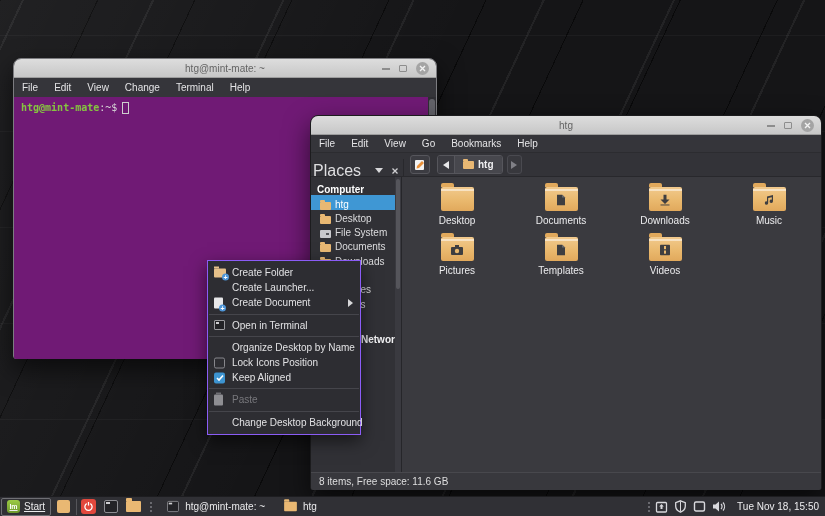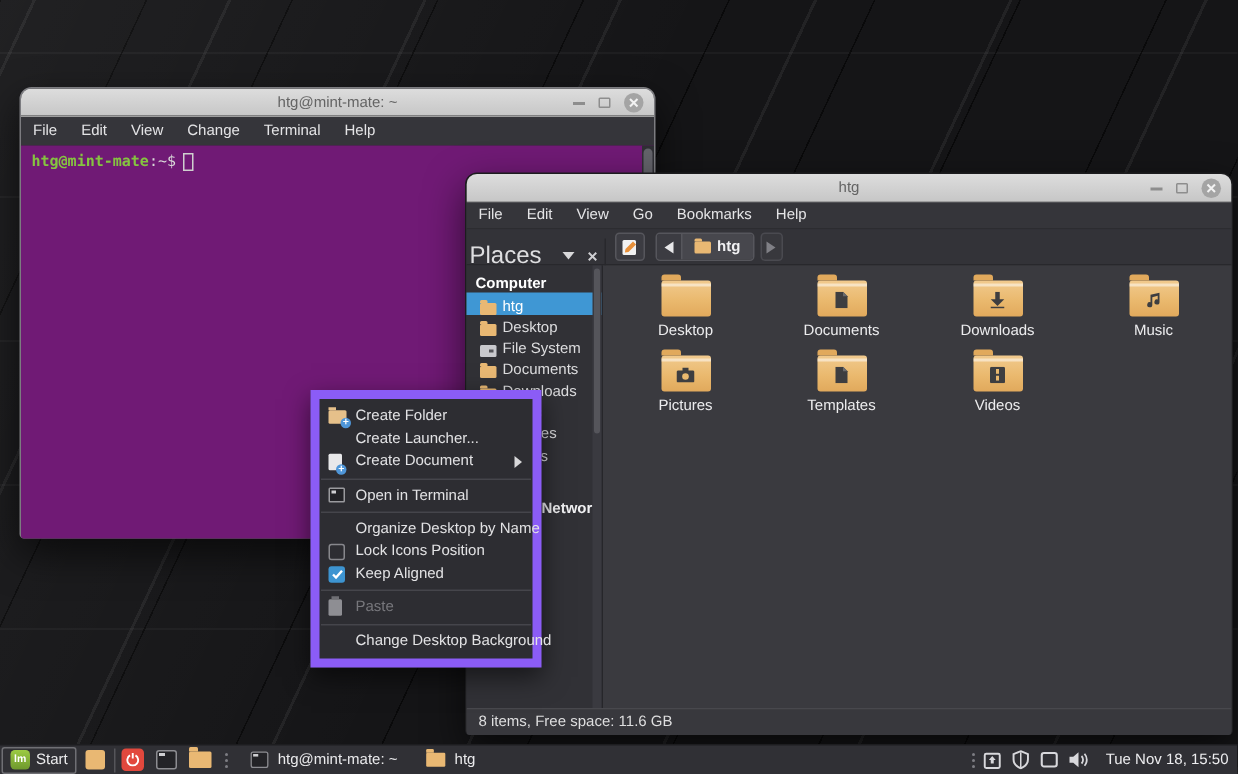--- a/index.html
+++ b/index.html
@@ -86,21 +86,21 @@
   .fldr::before { content:""; position:absolute; top:-4px; left:0; width:13px; height:4px; background:#e1a95c; border-radius:2px 2px 0 0; }
   .fldr::after { content:""; position:absolute; top:2px; left:0; right:0; height:2px; background:rgba(255,255,255,.5); }
   .emb { position:absolute; left:50%; top:56%; transform:translate(-50%,-50%); display:flex; }
   .fname { display:block; margin-top:4px; }
 
   .statusbar { height:18px; background:#38383d; border-top:1px solid #48484d; display:flex; align-items:center;
                font-size:10px; color:#dededf; padding-left:8px; border-radius:0 0 2px 2px; }
 
   
   #ctxmenu { position:absolute; left:207px; top:260px; width:154px; z-index:40;
-             background:#2d2d32; border:6px solid #8b5cf6; box-shadow:0 6px 16px rgba(0,0,0,.55);
+             background:#2d2d32; border:1px solid #8b5cf6; box-shadow:0 6px 16px rgba(0,0,0,.55);
              padding:4px 0; font-size:10px; color:#e2e2e4; }
   .cmi { position:relative; height:15.2px; display:flex; align-items:center; padding:0 8px 0 24px; white-space:nowrap; }
   .cmi .ic { position:absolute; left:6px; top:50%; transform:translateY(-50%); display:flex; }
   .cmi.disabled { color:#77777c; }
   .csep { height:1px; background:#45454b; margin:3px 1px; }
   .subarrow { position:absolute; right:7px; top:50%; transform:translateY(-50%);
               width:0; height:0; border-top:4px solid transparent; border-bottom:4px solid transparent; border-left:5px solid #d8d8da; }
   .chk { position:absolute; left:6px; top:50%; transform:translateY(-50%); width:11px; height:11px; border-radius:2px; }
   .chk.on { background:#3d94d1; display:flex; align-items:center; justify-content:center; }
   .chk.off { border:1px solid #87878c; background:transparent; }
@@ -112,21 +112,21 @@
   .cm-term { width:11px; height:10px; background:#222226; border:1px solid #9a9a9e; border-radius:1px; position:relative; }
   .cm-term::after { content:""; position:absolute; left:1px; top:1px; width:3px; height:1.5px; background:#cfcfd2; }
   .cm-paste { width:9px; height:11px; background:#8e8e93; border-radius:1px; position:relative; }
   .cm-paste::before { content:""; position:absolute; top:-2px; left:2px; width:5px; height:2px; background:#6f6f74; }
 
   
   #taskbar { position:absolute; left:0; right:0; bottom:0; height:20px; background:#303035;
              border-top:1px solid #1d1d20; display:flex; align-items:center; z-index:50;
              font-size:10px; color:#eaeaec; }
   .startbtn { display:flex; align-items:center; gap:4px; height:18px; padding:0 5px; margin-left:1px;
-              border:1px solid #6f6f74; border-radius:2px; }
+              border:1px solid #6f6f74; border-radius:2px;text-decoration:underline; }
   .mintlogo { width:13px; height:13px; border-radius:3px; background:linear-gradient(#9ccb43,#6e982d);
               color:#fff; font-size:7px; font-weight:bold; display:flex; align-items:center; justify-content:center; }
   .orangesq { width:13px; height:13px; border-radius:2px; background:#e9b873; margin:0 6px; }
   .tsep { width:1px; height:16px; background:#55555a; }
   .launch { display:flex; align-items:center; justify-content:center; margin:0 4px; }
   .pwr { width:15px; height:15px; border-radius:3px; background:#e2483d; display:flex; align-items:center; justify-content:center; }
   .lterm { width:14px; height:13px; background:#232327; border:1px solid #8d8d92; border-radius:2px; position:relative; }
   .lterm::after { content:""; position:absolute; left:1px; top:1px; width:4px; height:2px; background:#cfcfd2; }
   .lfolder { width:15px; height:11px; background:#e9b873; border-radius:1px; position:relative; }
   .lfolder::before { content:""; position:absolute; top:-3px; left:0; width:6px; height:3px; background:#e9b873; border-radius:1px 1px 0 0; }

